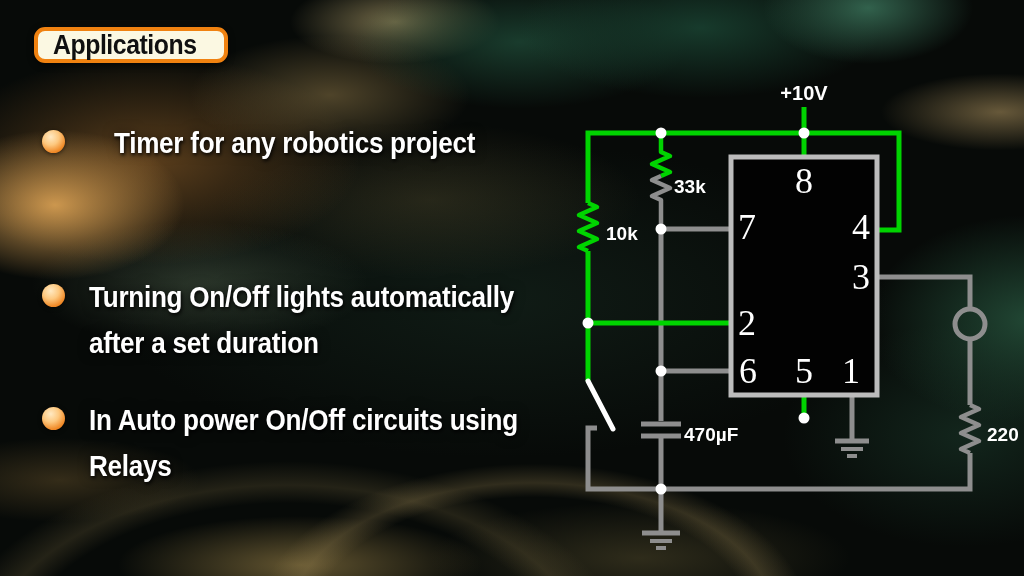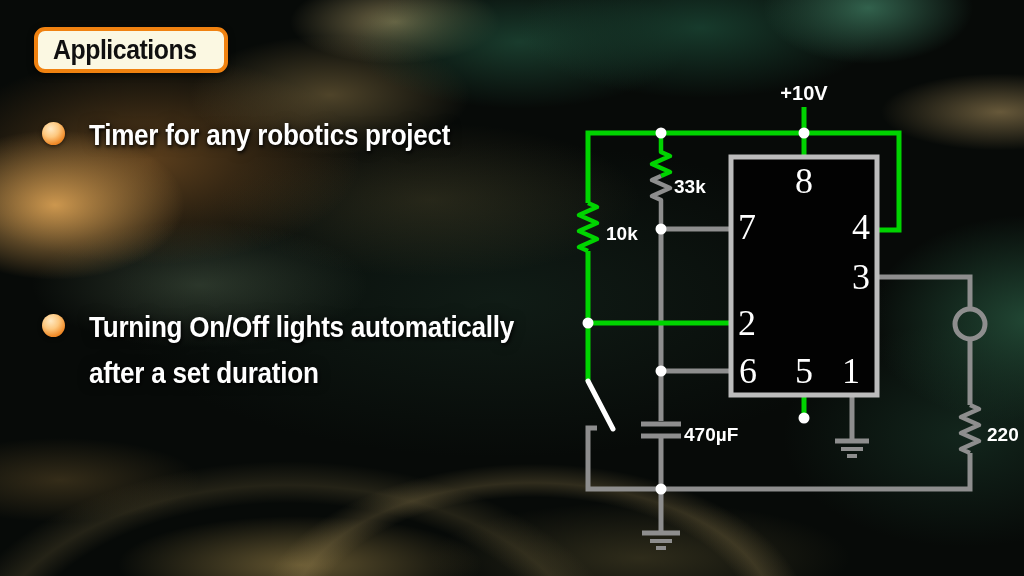--- a/index.html
+++ b/index.html
@@ -26,33 +26,33 @@
       radial-gradient(ellipse 240px 90px at 200px 285px, rgba(95,115,90,0.40), transparent 70%),
       radial-gradient(ellipse 300px 110px at 430px 200px, rgba(105,92,55,0.30), transparent 70%),
       radial-gradient(ellipse 260px 70px at 300px 565px, rgba(160,135,75,0.60), transparent 70%),
       radial-gradient(ellipse 200px 60px at 60px 480px, rgba(120,95,50,0.40), transparent 70%),
       radial-gradient(ellipse 300px 80px at 640px 558px, rgba(95,85,50,0.45), transparent 70%),
       radial-gradient(ellipse 520px 210px at 500px 300px, rgba(25,45,35,0.50), transparent 75%),
       #070a08;
   }
   
   .title-box{
-    position:absolute;left:34px;top:27px;height:46px;box-sizing:border-box;
+    position:absolute;left:34px;top:27px;height:36px;box-sizing:border-box;
     display:flex;align-items:center;padding:0 15px;
     background:#fbf8e2;border:4px solid #f08210;border-radius:11px;
     box-shadow:0 2px 6px rgba(0,0,0,0.55);
   }
   .title-box span{
     color:#101010;font-size:27px;font-weight:700;letter-spacing:-0.5px;
     transform:scaleX(0.92);transform-origin:left center;white-space:nowrap;
   }
   
   .list{position:absolute;left:40px;top:0;width:540px;height:576px;}
   .item{position:absolute;left:0;display:flex;align-items:flex-start;}
-  .item.i1{top:112px;} .item.i2{top:182px;} .item.i3{top:304px;} .item.i4{top:397px;}
+  .item.i1{top:120px;gap:25px;} .item.i2{top:182px;} .item.i3{top:274px;} .item.i4{top:397px;}
   .item.more{top:506px;}
   .bullet{
     flex:0 0 auto;width:23px;height:23px;border-radius:50%;margin:10px 0 0 2px;
     background:radial-gradient(circle at 38% 30%, #ffe9c2 0%, #fdc87f 38%, #f08a28 72%, #d06a12 100%);
     box-shadow:0 1px 4px rgba(0,0,0,0.6);
   }
   .item .txt{
     margin-left:24px;color:#fff;font-size:29px;font-weight:700;line-height:46px;
     letter-spacing:-0.3px;white-space:pre-line;
     transform:scaleX(0.9);transform-origin:left top;
@@ -76,20 +76,25 @@
 
   <div class="list">
     <div class="item i1">
       <div class="bullet"></div>
       <div class="txt">Timer for any robotics project</div>
     </div>
     <div class="item i3">
       <div class="bullet"></div>
       <div class="txt">Turning On/Off lights automatically
 after a set duration</div>
+    </div>
+    <div class="item i4">
+      <div class="bullet"></div>
+      <div class="txt">In Auto power On/Off circuits using
+Relays</div>
     </div>
   </div>
 
   <svg viewBox="0 0 1024 576">
 
     <g stroke="#8e8e8e" stroke-width="5" fill="none">
       <path d="M661 229 H731"></path>
       <path d="M661 229 V421"></path>
       <path d="M661 371 H731"></path>
       <path d="M661 438 V531"></path>

